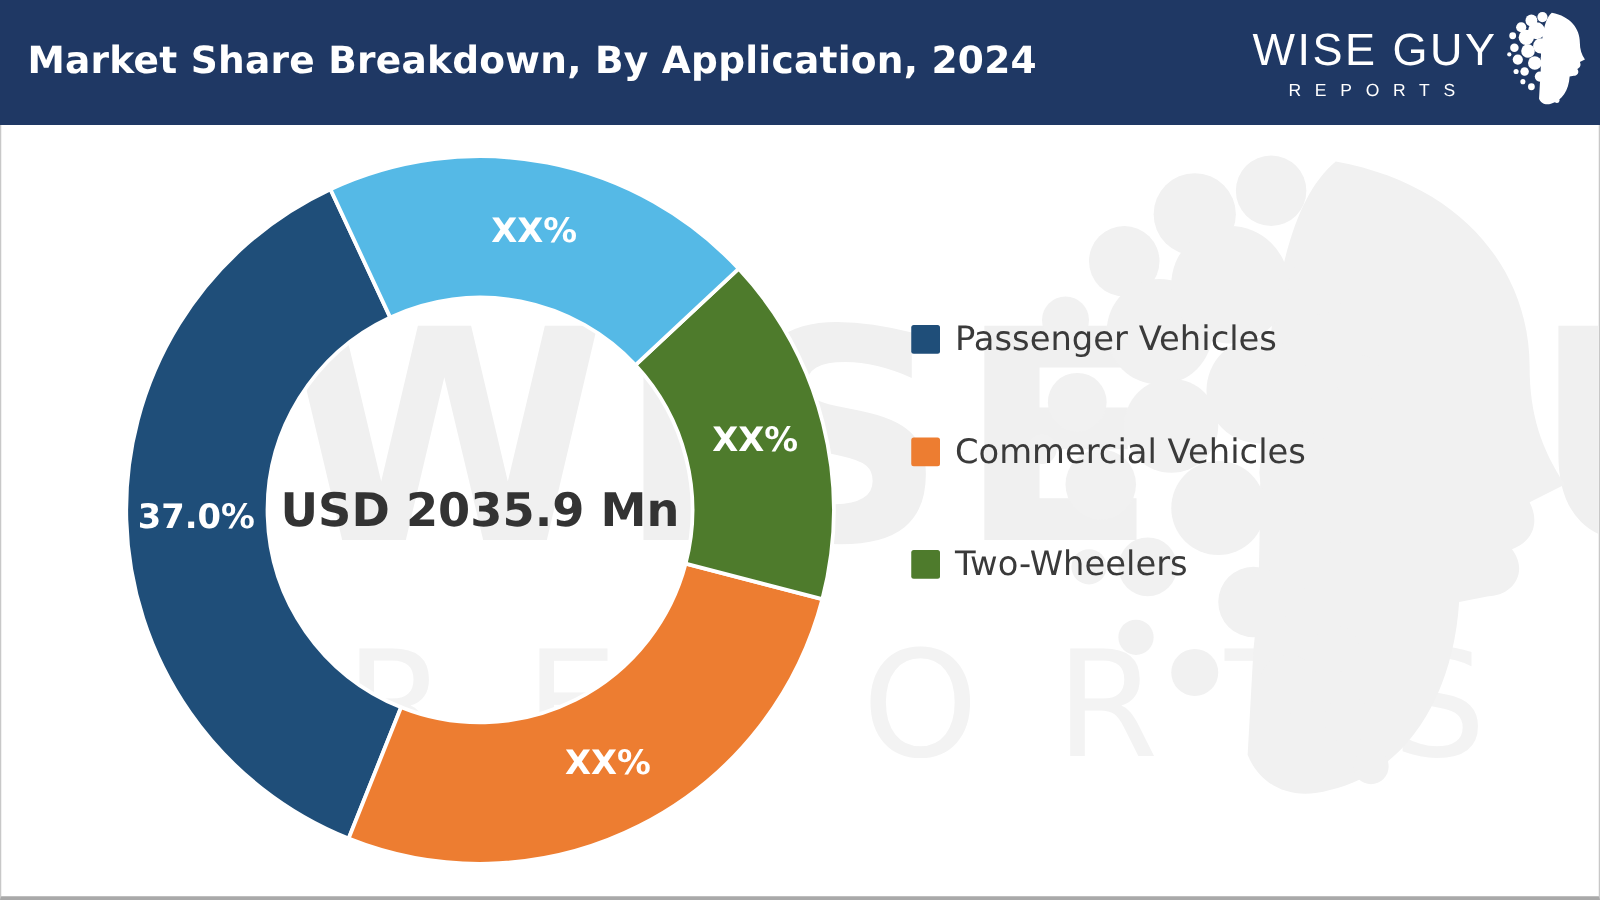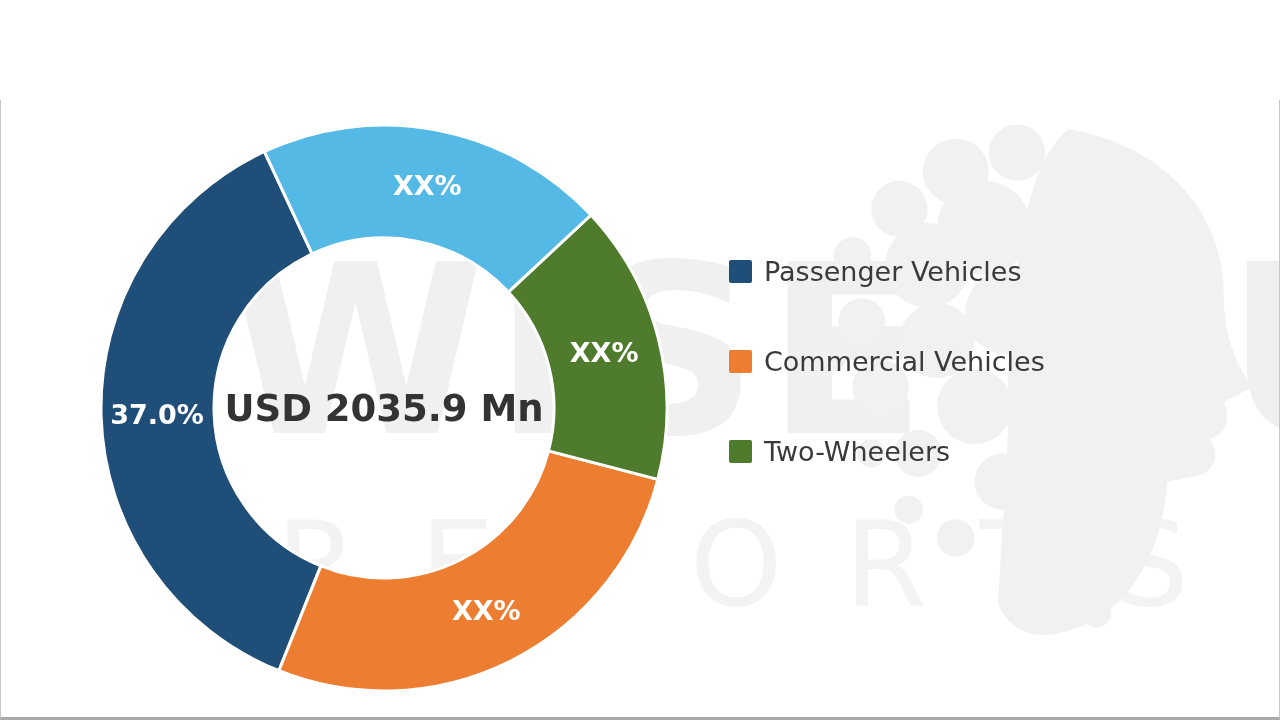--- a/index.html
+++ b/index.html
@@ -171,20 +171,32 @@
         <circle cx="55" cy="24" r="5"></circle>
       <circle cx="62" cy="40" r="4"></circle>
         <circle cx="58" cy="86" r="4"></circle>
       <circle cx="64" cy="106" r="3"></circle>
     </g>
   </defs>
 </svg>
 
 <div class="frame">
 
+  <div class="header">
+    <div class="header-title">Market Share Breakdown, By Application, 2024</div>
+    <div class="logo">
+      <div class="logo-text">
+        <div class="logo-name">WISE GUY</div>
+        <div class="logo-sub">REPORTS</div>
+      </div>
+      <svg class="logo-head-svg" width="68" height="82" viewBox="0 0 100 120">
+        <use href="#wg-head" fill="#ffffff"></use>
+      </svg>
+    </div>
+  </div>
 
   <div class="main">
 
     <div class="watermark">
       <div class="wm-line1">WISE GUY</div>
       <div class="wm-line2">REPORTS</div>
       <svg class="wm-head" width="470" height="564" viewBox="0 0 100 120">
         <use href="#wg-head" fill="#f1f1f1"></use>
       </svg>
     </div>

